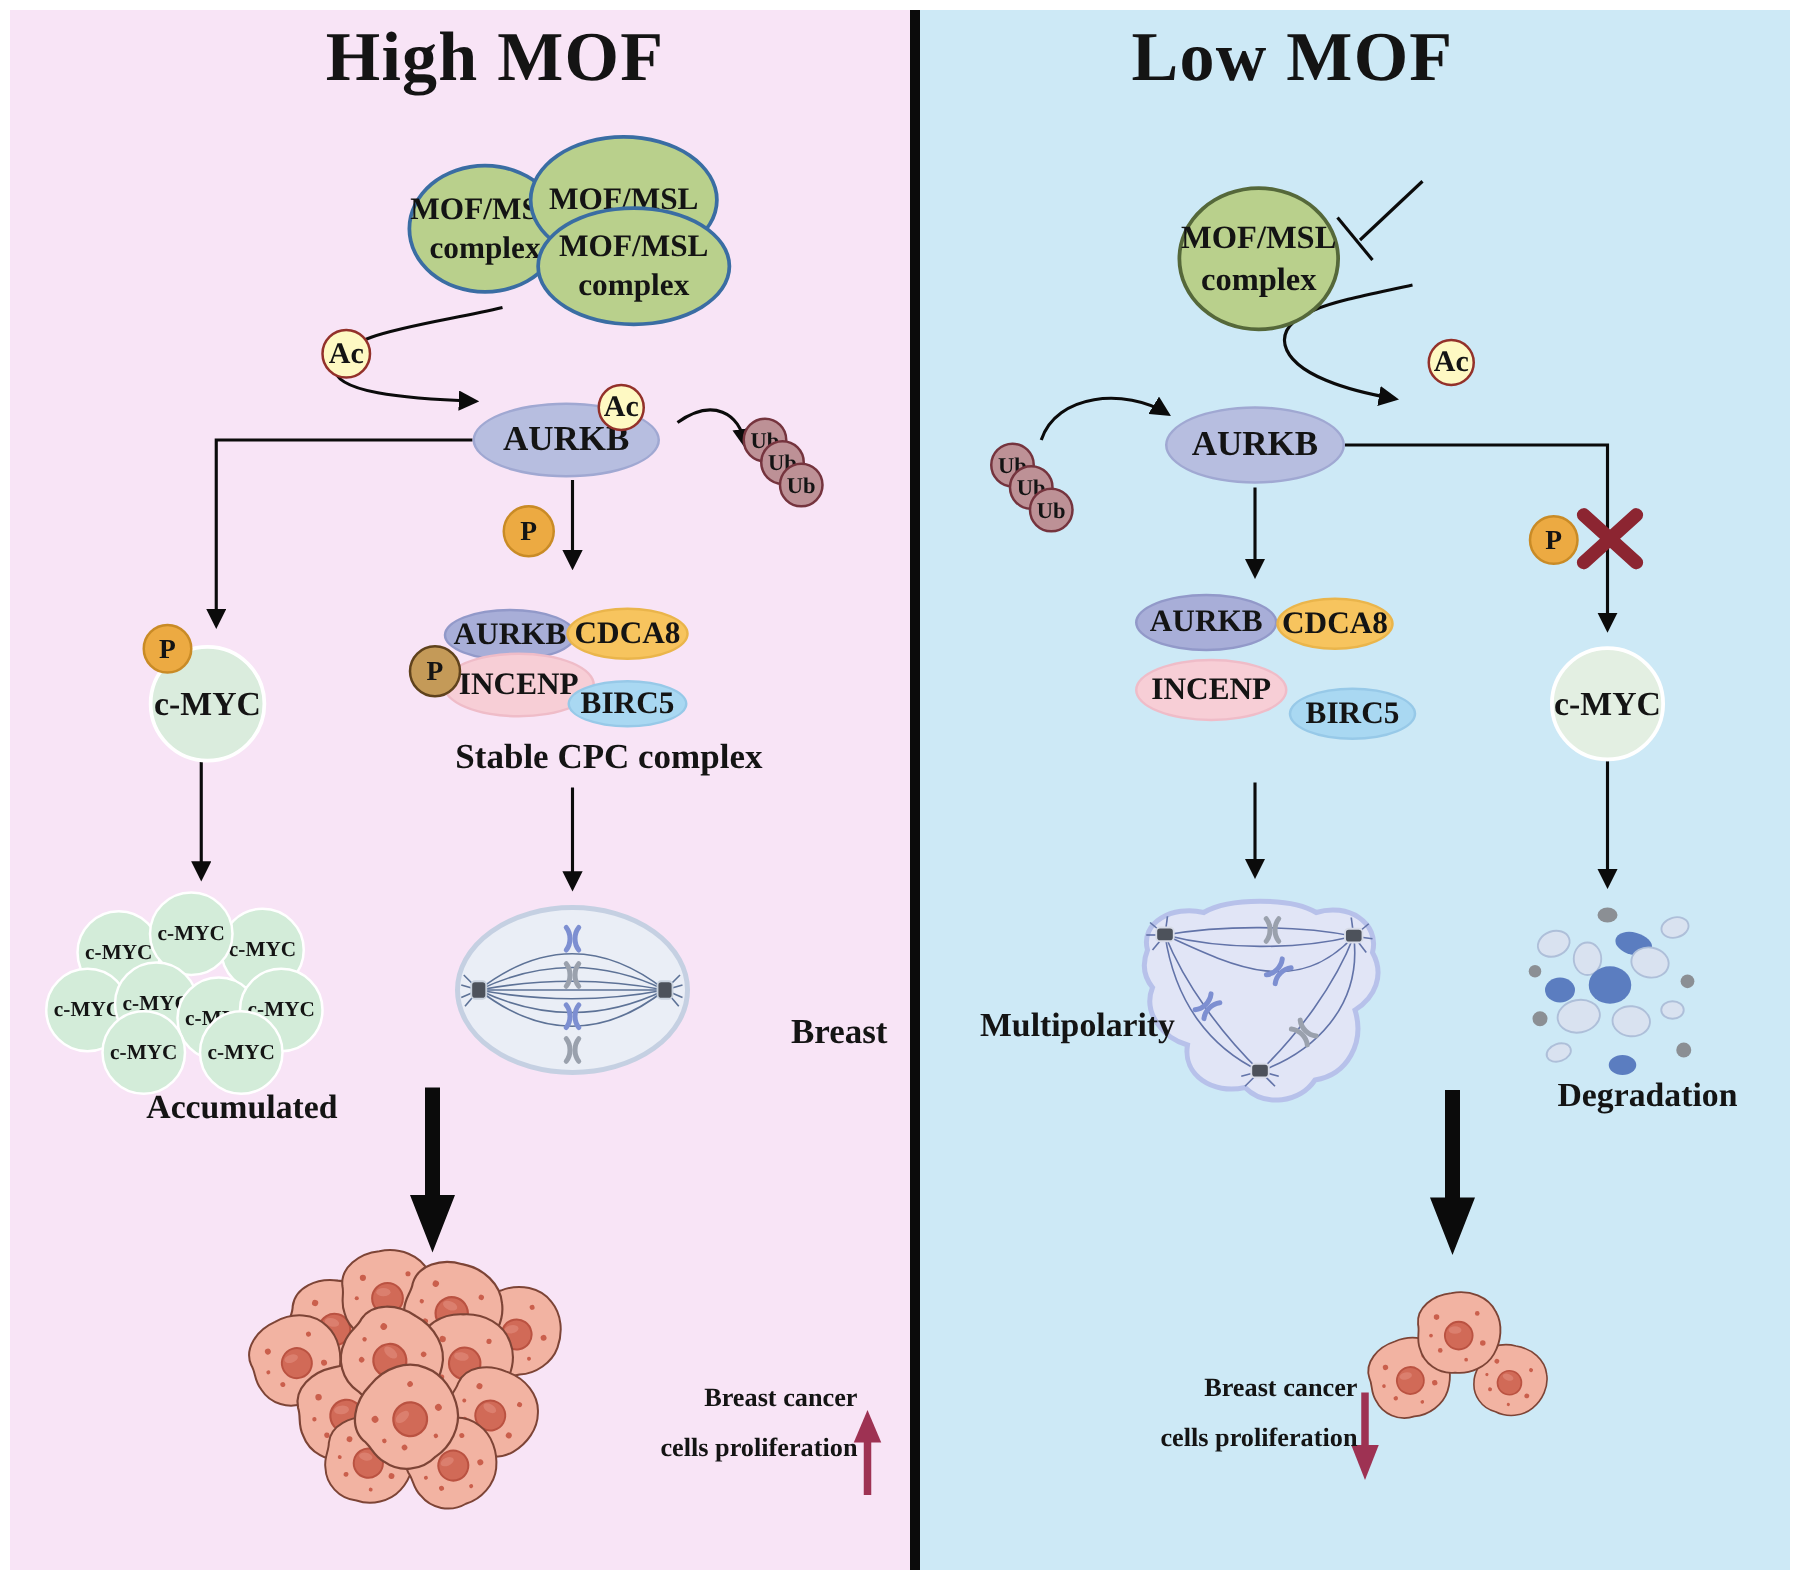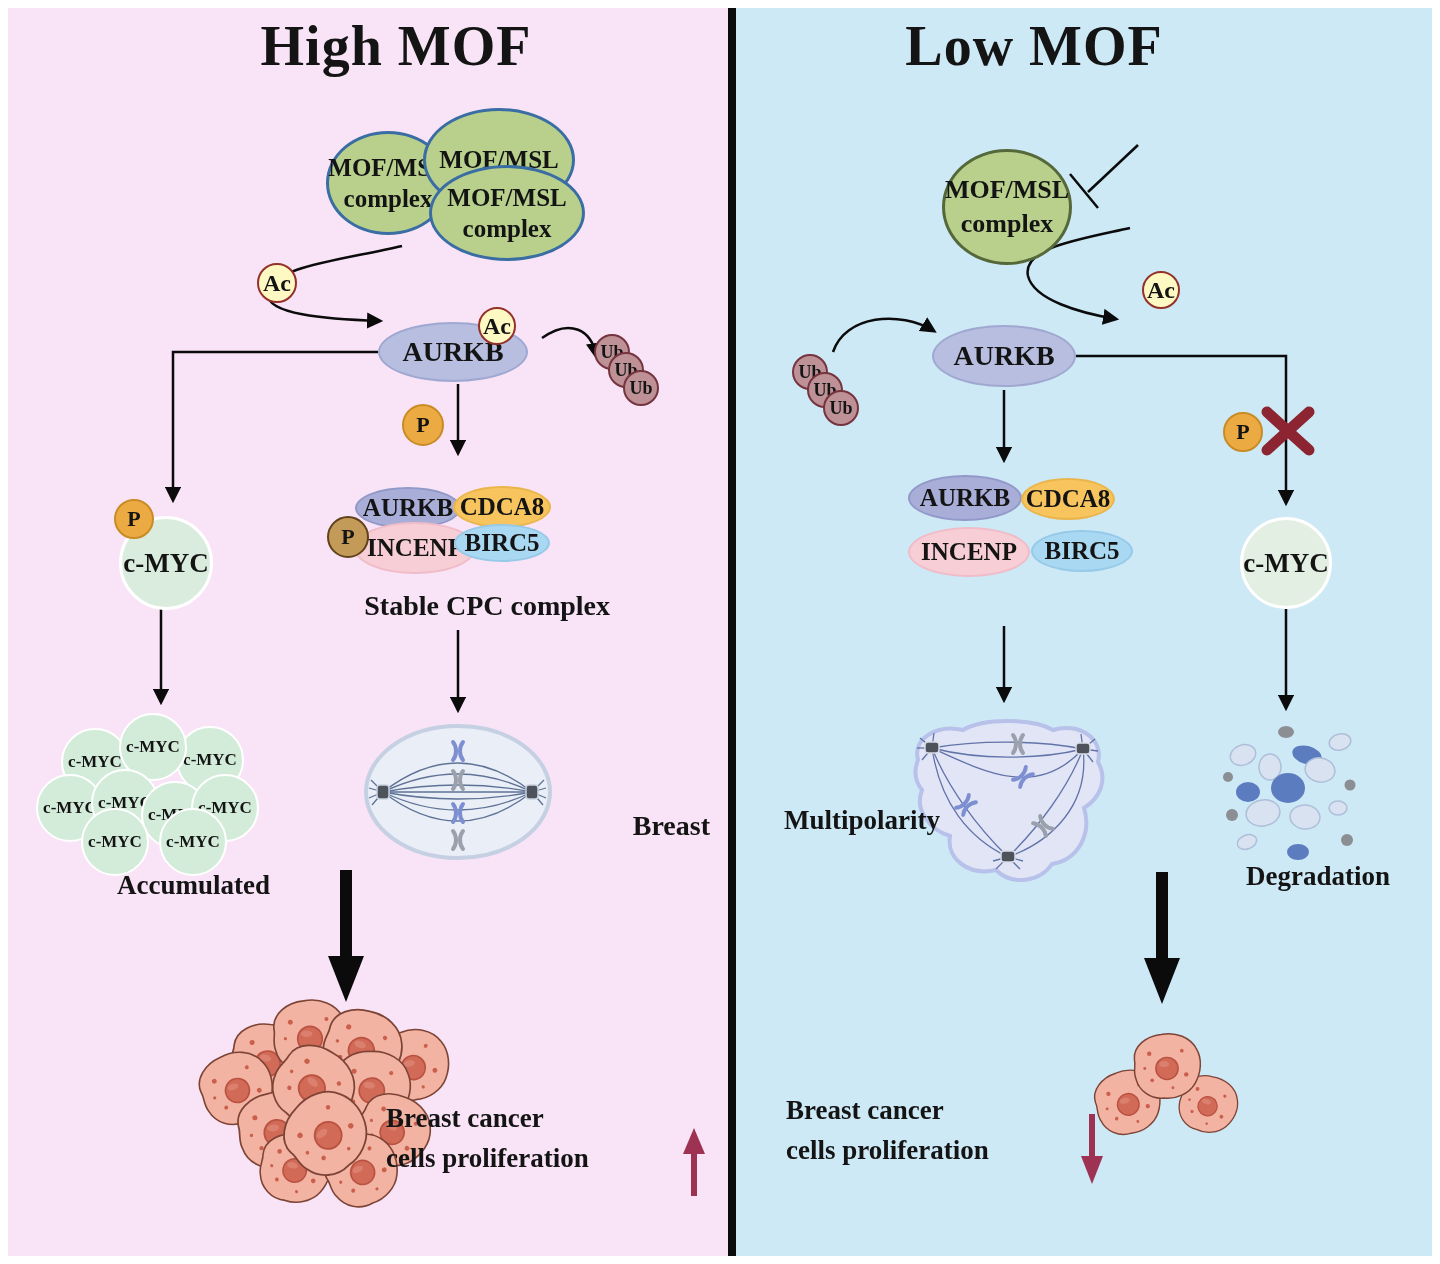--- a/index.html
+++ b/index.html
@@ -13,30 +13,30 @@
   .big-title{position:absolute;font-size:56px;font-weight:bold;text-align:center;letter-spacing:1px;}
   .lbl{position:absolute;font-weight:bold;text-align:right;line-height:1.15;}
   .ellipse{position:absolute;border-radius:50%;display:flex;flex-direction:column;
            align-items:center;justify-content:center;font-weight:bold;text-align:center;box-sizing:border-box;}
   .green{background:#b9d08c;border:3px solid #3a6da3;font-size:25px;line-height:1.25;}
   .green-r{background:#b9d08c;border:3px solid #55683a;font-size:26px;line-height:1.3;}
   .aurkb-big{background:#b7bee0;border:2px solid #a0a8d2;font-size:28px;}
   .cpc-aurkb{background:#a8aed8;border:2px solid #9299c9;font-size:25px;}
   .cpc-cdca8{background:#f7c45e;border:2px solid #eab54b;font-size:25px;}
   .cpc-incenp{background:#f7ced6;border:2px solid #efbcc8;font-size:25px;}
-  .cpc-birc5{background:#a9d8f2;border:2px solid #97c9e8;font-size:25px;}
+  .cpc-birc5{background:#a9d8f2;border:2px solid #97c9e8;font-size:25px;margin-top:20px;}
   .ac{background:#fef9c3;border:2.5px solid #93312a;font-size:24px;}
   .ub{background:#bd9196;border:2.5px solid #75343e;font-size:18px;}
   .p-gold{background:#ecaa42;border:2.5px solid #c98b26;font-size:22px;}
   .p-tan{background:#c49a58;border:2.5px solid #5f421c;font-size:22px;}
   .cmyc-big{background:#daecdd;border:3px solid #ffffff;font-size:27px;}
   .cmyc-small{background:#d3ecd9;border:2.5px solid #ffffff;font-size:17px;}
   .caption{font-size:28px;}
   .sublabel{font-size:27px;}
-  .prolif{position:absolute;font-size:27px;font-weight:bold;text-align:left;line-height:40px;}
+  .prolif{position:absolute;font-size:21px;font-weight:bold;text-align:right;line-height:40px;}
   #knockout-box{position:absolute;left:414px;top:95px;width:162px;height:77px;background:#ffffff;
       border:2px solid #e9eef0;box-sizing:border-box;font-size:27px;font-weight:bold;
       text-align:center;line-height:34px;padding-top:2px;}
 </style>
 </head>
 <body>
 
 <div class="panel" id="panel-left">
 
   <svg class="conn" width="720" height="1248" viewBox="0 0 720 1248">

